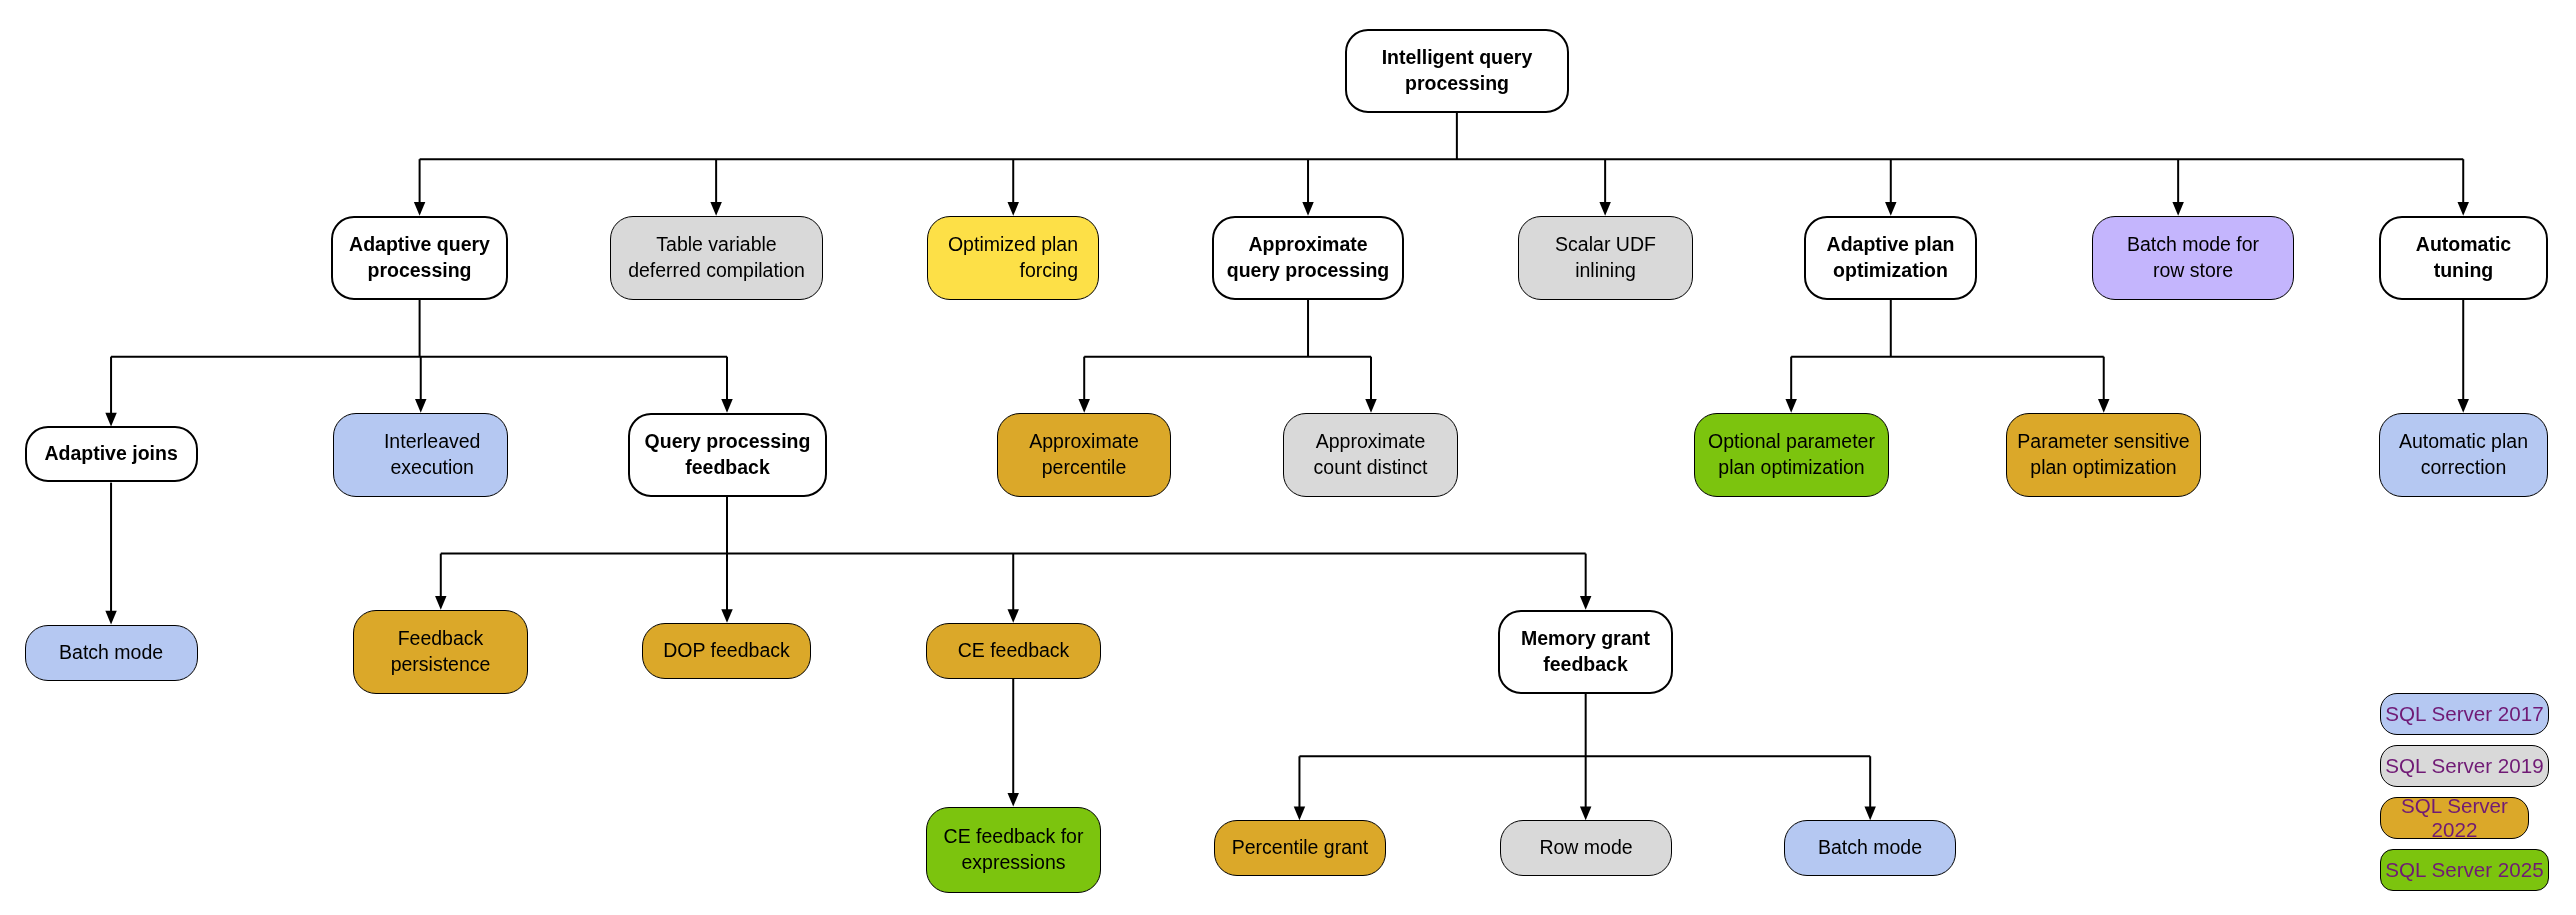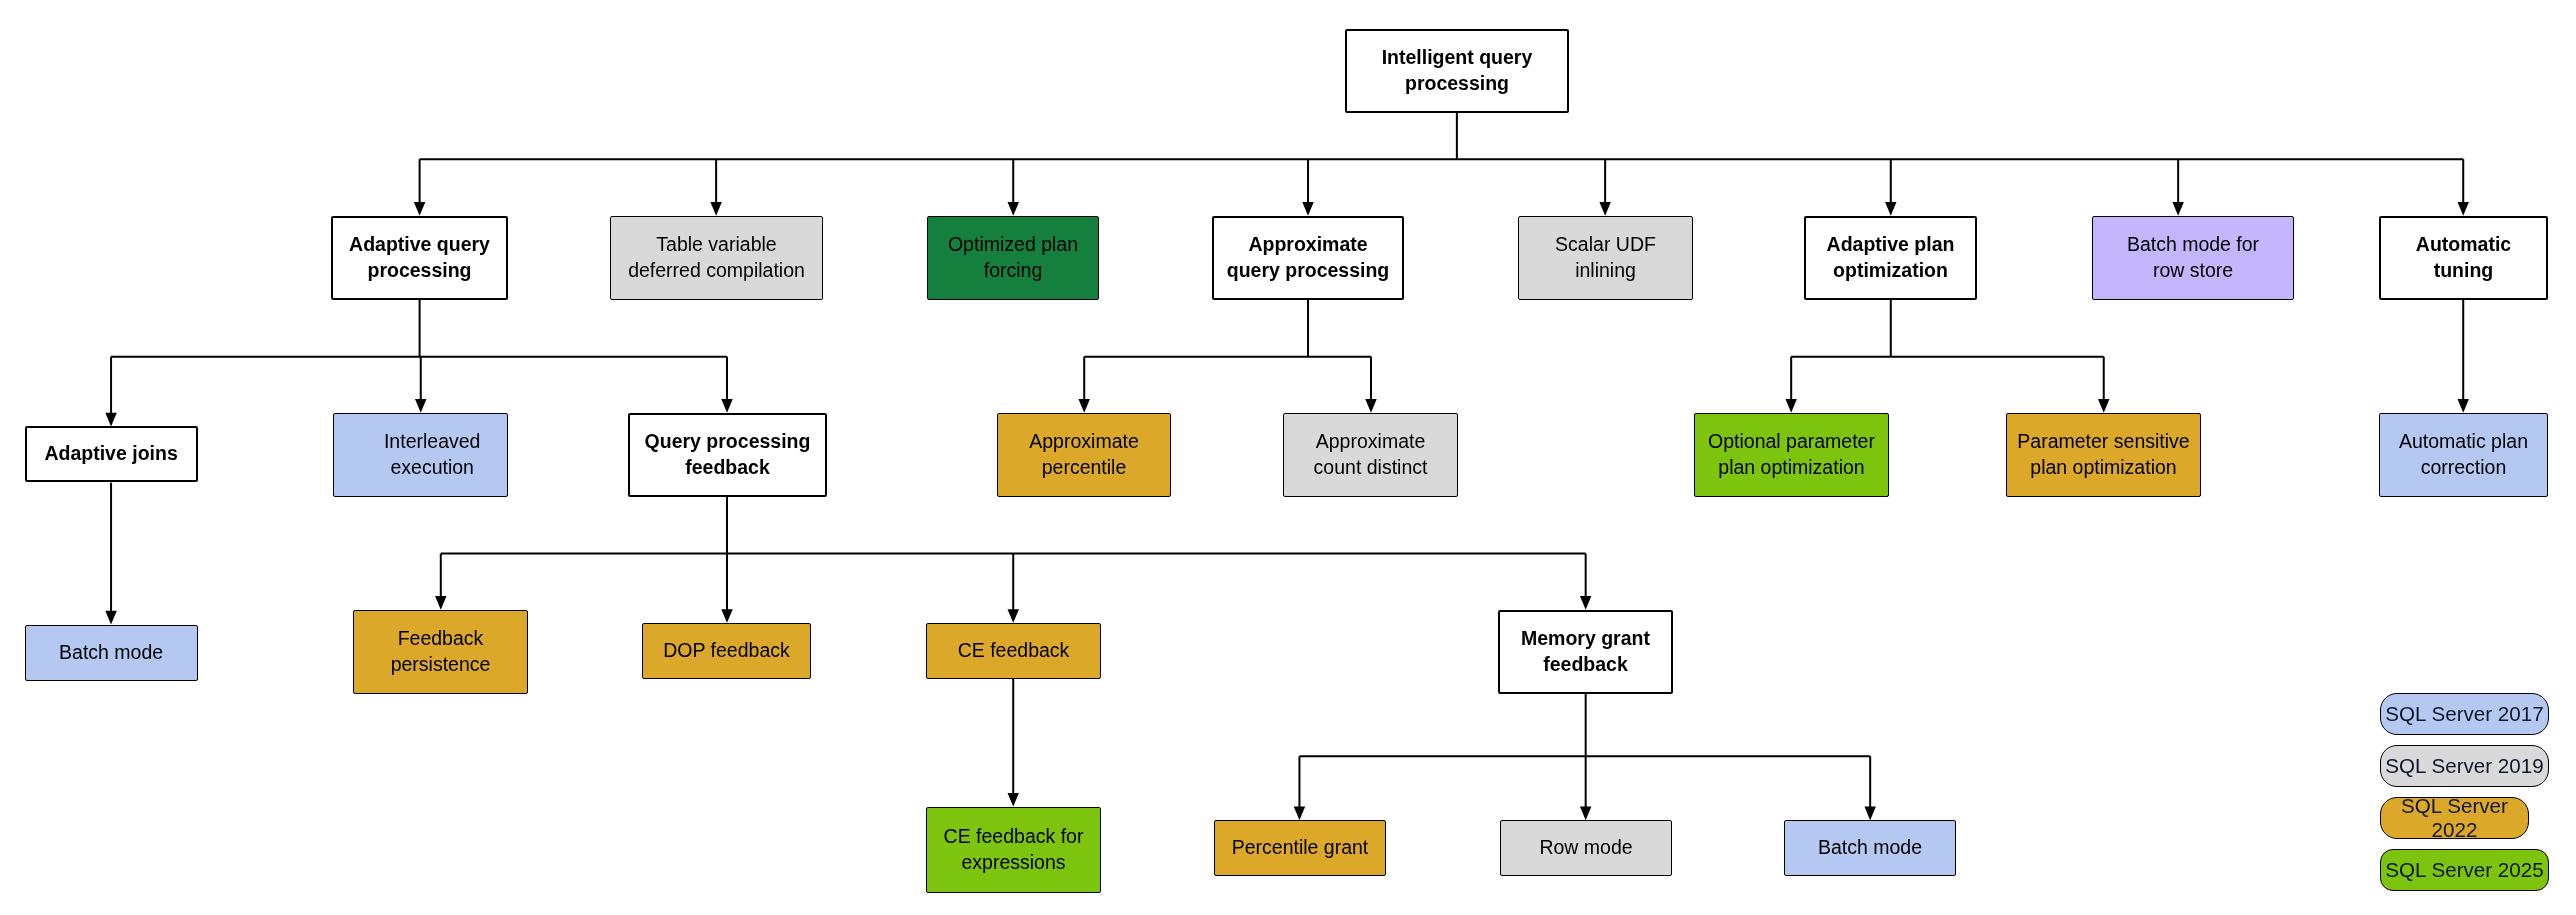--- a/index.html
+++ b/index.html
@@ -11,37 +11,37 @@
     overflow:hidden;
   }
   #edge-layer { position:absolute; left:0; top:0; width:2576px; height:916px; }
   .node {
     position:absolute;
     box-sizing:border-box;
     display:flex; align-items:center; justify-content:center;
     text-align:center;
     white-space:pre-line;
     border:1.7px solid #000000;
-    border-radius:2px;
+    border-radius:23px;
     font-size:19.5px;
     line-height:1.32;
     color:#000000;
     background:#ffffff;
     padding:2.3px 4.6px;
   }
   .node.v-plain { font-weight:bold; border-width:2.3px; }
   .chip {
     position:absolute;
     box-sizing:border-box;
     display:flex; align-items:center; justify-content:center;
     text-align:center;
     border:1.7px solid #000000;
     border-radius:17px;
     font-size:20.6px;
-    color:#0f172a;
+    color:#701a75;
   }
 </style>
 </head>
 <body>
 
 <div id="canvas">
   <svg id="edge-layer" xmlns="http://www.w3.org/2000/svg" viewBox="0 0 4500 1600">
       <line x1="2545" y1="196" x2="2545" y2="278" stroke="#000000" stroke-width="3.5"></line>
       <line x1="733" y1="278" x2="4303" y2="278" stroke="#000000" stroke-width="3.5"></line>
       <line x1="733" y1="278" x2="733" y2="357" stroke="#000000" stroke-width="3.5"></line>
@@ -130,21 +130,21 @@
       <line x1="3267" y1="1411" x2="3267" y2="1411" stroke="#000000" stroke-width="3.5"></line>
       <polygon points="3257,1409 3277,1409 3267,1433" fill="#000000"></polygon>
     </svg>
   <div id="node-layer">
       <div class="node v-plain" style="left: 1345px; top: 29px; width: 224px; height: 84px; background: rgb(255, 255, 255);">Intelligent query
 processing</div>
       <div class="node v-plain" style="left: 331px; top: 216px; width: 177px; height: 84px; background: rgb(255, 255, 255);">Adaptive query
 processing</div>
       <div class="node v-colored" style="left: 610px; top: 216px; width: 213px; height: 84px; background: rgb(217, 217, 217);">Table variable
 deferred compilation</div>
-      <div class="node v-colored" style="left: 927px; top: 216px; width: 172px; height: 84px; background: #15803d;">Optimized plan
+      <div class="node v-colored" style="left: 927px; top: 216px; width: 172px; height: 84px; background: #fde047; text-align: right;">Optimized plan
 forcing</div>
       <div class="node v-plain" style="left: 1212px; top: 216px; width: 192px; height: 84px; background: rgb(255, 255, 255);">Approximate
 query processing</div>
       <div class="node v-colored" style="left: 1518px; top: 216px; width: 175px; height: 84px; background: rgb(217, 217, 217);">Scalar UDF
 inlining</div>
       <div class="node v-plain" style="left: 1804px; top: 216px; width: 173px; height: 84px; background: rgb(255, 255, 255);">Adaptive plan
 optimization</div>
       <div class="node v-colored" style="left: 2092px; top: 216px; width: 202px; height: 84px; background: #c4b5fd;">Batch mode for
 row store</div>
       <div class="node v-plain" style="left: 2379px; top: 216px; width: 169px; height: 84px; background: rgb(255, 255, 255);">Automatic

